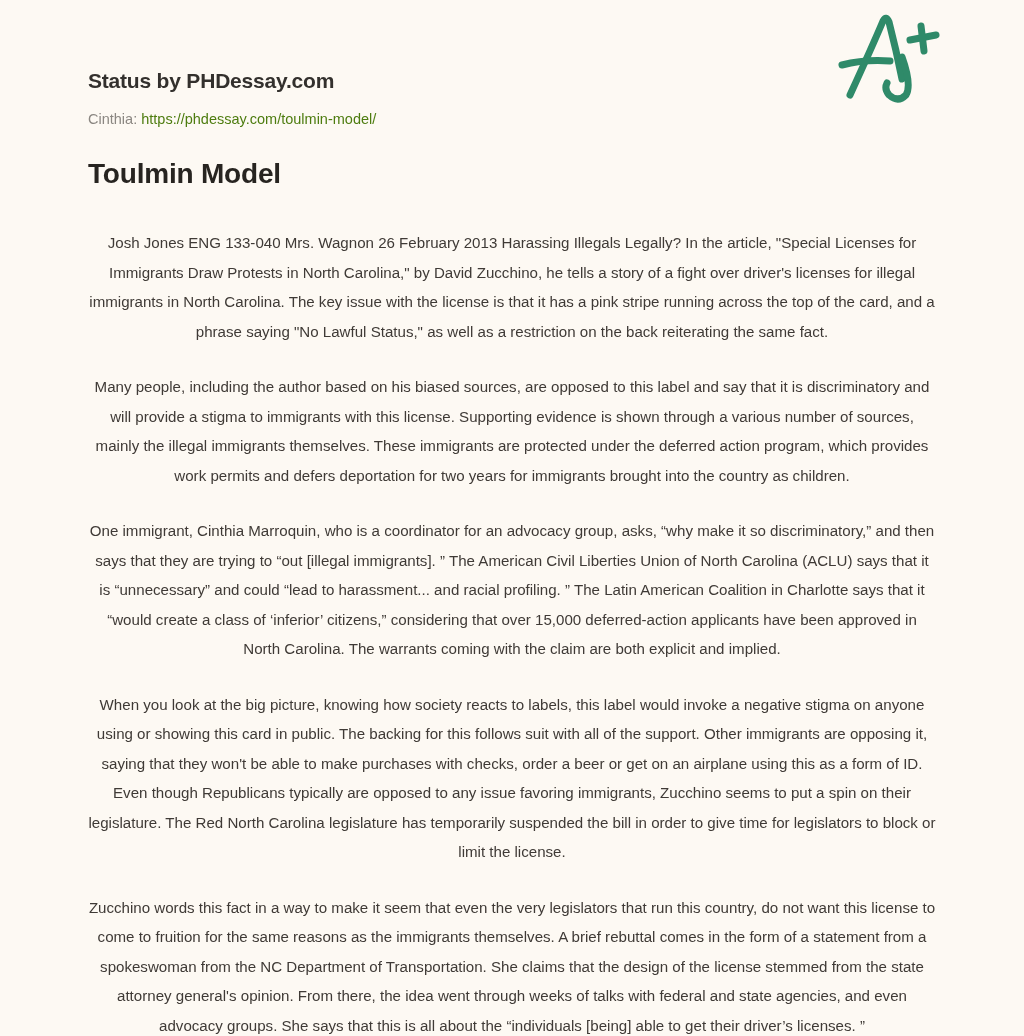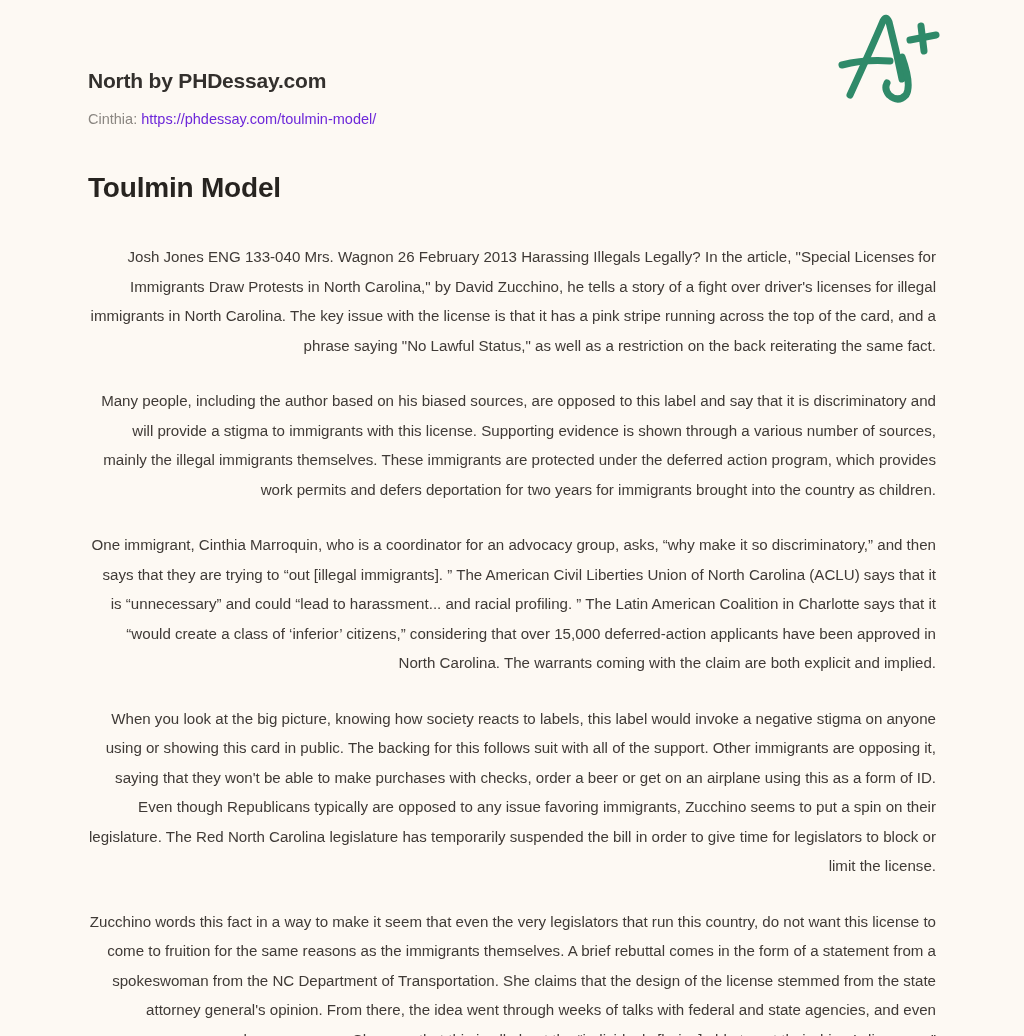--- a/index.html
+++ b/index.html
@@ -37,65 +37,65 @@
     color: #33302d;
     line-height: 1.2;
   }
   .source-line {
     margin-top: 17px;
     font-size: 14.5px;
     color: #8b8782;
     line-height: 1.3;
   }
   .source-link {
-    color: #6d28d9;
+    color: #4d7c0f;
     text-decoration: none;
   }
 
   
   .logo {
     position: absolute;
     top: 7px;
     right: -10px;
     width: 110px;
     height: 100px;
   }
   .logo svg { display: block; width: 110px; height: 100px; }
 
   
   .title {
-    margin-top: 66px;
+    margin-top: 52px;
     font-size: 28px;
     font-weight: bold;
     color: #272420;
     letter-spacing: -0.2px;
     line-height: 1.25;
   }
 
   
   .article {
     margin-top: 37px;
     width: 848px;
   }
   .article p {
     margin: 0 0 26px 0;
     font-size: 15.1px;
     line-height: 29.5px;
     color: #3f3a36;
-    text-align: right;
+    text-align: center;
   }
   .article p:last-child { margin-bottom: 0; }
 </style>
 </head>
 <body>
 
 <div class="page">
 
   <div class="header">
-    <div class="brand-line">North by PHDessay.com</div>
+    <div class="brand-line">Status by PHDessay.com</div>
     <div class="source-line">
       <span>Cinthia:</span>
       <a class="source-link" href="#">https://phdessay.com/toulmin-model/</a>
     </div>
 
     <div class="logo">
       <svg viewBox="0 0 110 100" xmlns="http://www.w3.org/2000/svg" fill="none" stroke="#2f8a69" stroke-width="7" stroke-linecap="round" stroke-linejoin="round">
 
         <path d="M14 88 Q36 40 47 14 Q50 8 53 15 Q60 42 66 72"></path>
         <path d="M6 58 Q29 52 54 54"></path>

